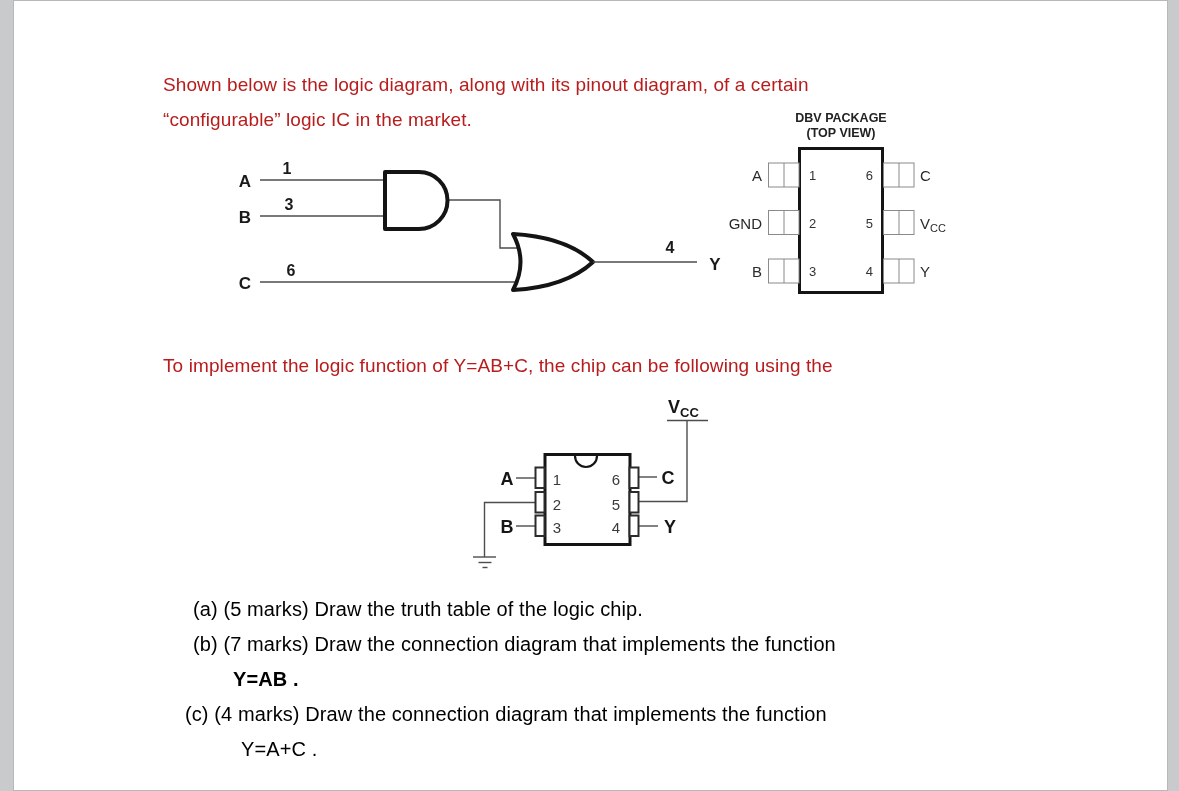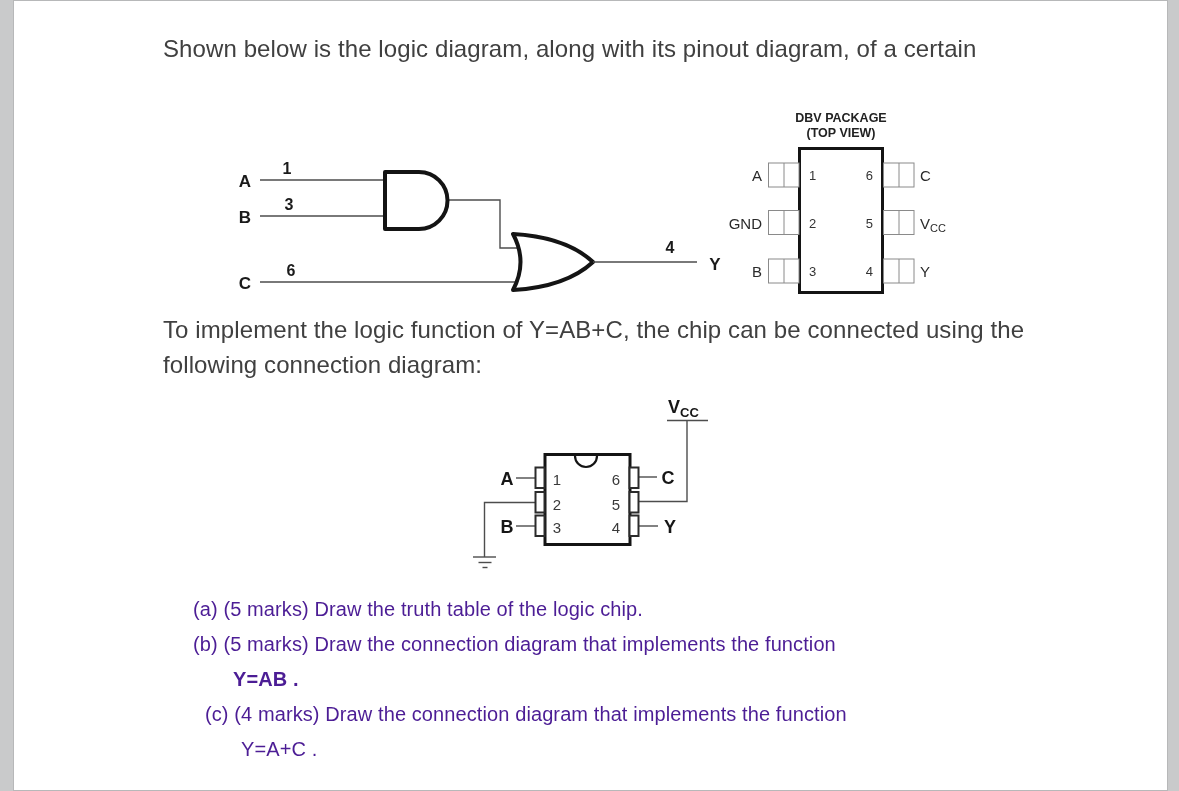--- a/index.html
+++ b/index.html
@@ -1,20 +1,20 @@
 <!DOCTYPE html>
 <html><head>
 <meta charset="utf-8">
 <style>
   html,body{margin:0;padding:0;}
   .stage{position:relative;width:1179px;height:791px;background:#c9cacb;font-family:"Liberation Sans",sans-serif;overflow:hidden;}
   .side-strip{position:absolute;top:8px;bottom:0;width:13px;background:#c9cacb;}
   .page{position:absolute;left:13px;top:0;width:1155px;height:791px;background:#ffffff;box-shadow:0 0 0 1px #b7b8b9 inset;}
-  .para{position:absolute;color:#404040;font-size:24px;line-height:35px;letter-spacing:.1px;}
-  .q-line{position:absolute;color:#4c1d95;font-size:20px;line-height:35px;letter-spacing:.1px;white-space:nowrap;}
+  .para{position:absolute;color:#b91c1c;font-size:19px;line-height:35px;letter-spacing:.1px;margin-top:36px;}
+  .q-line{position:absolute;color:#000000;font-size:20px;line-height:35px;letter-spacing:.1px;white-space:nowrap;}
   svg{position:absolute;overflow:visible;}
   svg text{font-family:"Liberation Sans",sans-serif;}
   
   .g-lbl{font-size:17px;font-weight:bold;fill:#1a1a1a;}
   .g-pin{font-size:16px;font-weight:bold;fill:#1a1a1a;}
   .wire{stroke:#4d4d4d;stroke-width:1.4;fill:none;}
   .gate{stroke:#141414;stroke-width:4;fill:#ffffff;stroke-linejoin:round;}
   
   .p-title{font-size:12.5px;font-weight:bold;fill:#222;}
   .p-lbl{font-size:15px;fill:#2a2a2a;}
@@ -32,20 +32,21 @@
   .notch{stroke:#141414;stroke-width:2.2;fill:none;}
 </style>
 </head>
 <body>
 
 <div class="stage">
   <div class="page">
 
     <div class="para" style="left:150px;top:31px;">
       <div>Shown below is the logic diagram, along with its pinout diagram, of a certain</div>
+      <div>“configurable” logic IC in the market.</div>
     </div>
 
     <svg style="left:217px;top:140px;" width="510" height="165" viewBox="230 140 510 165">
 
       <line class="wire" x1="260" y1="180" x2="385" y2="180"></line>
       <line class="wire" x1="260" y1="216" x2="385" y2="216"></line>
       <line class="wire" x1="260" y1="282" x2="517" y2="282"></line>
 
       <path class="wire" d="M 446 200 H 500 V 248 H 517"></path>
 
@@ -97,22 +98,21 @@
 
       <text class="p-lbl" x="762" y="181" text-anchor="end">A</text>
       <text class="p-lbl" x="762" y="228.5" text-anchor="end">GND</text>
       <text class="p-lbl" x="762" y="277" text-anchor="end">B</text>
       <text class="p-lbl" x="920" y="181">C</text>
       <text class="p-lbl" x="920" y="228.5"><tspan>V</tspan><tspan class="p-sub" dy="3">CC</tspan></text>
       <text class="p-lbl" x="920" y="277">Y</text>
     </svg>
 
     <div class="para" style="left:150px;top:312px;">
-      <div>To implement the logic function of Y=AB+C, the chip can be connected using the</div>
-      <div>following connection diagram:</div>
+      <div>To implement the logic function of Y=AB+C, the chip can be following using the</div>
     </div>
 
     <svg style="left:427px;top:390px;" width="300" height="190" viewBox="440 390 300 190">
 
       <line class="wire" x1="667" y1="420.5" x2="708" y2="420.5"></line>
       <path class="wire" d="M 687 420.5 V 501.5 H 638"></path>
       <line class="wire" x1="516" y1="478" x2="536" y2="478"></line>
       <line class="wire" x1="516" y1="526" x2="536" y2="526"></line>
       <path class="wire" d="M 536 502.5 H 484.5 V 557"></path>
       <line class="wire" x1="638" y1="477" x2="657" y2="477"></line>
@@ -145,22 +145,22 @@
 
       <text class="c-lbl" x="507" y="485" text-anchor="middle">A</text>
       <text class="c-lbl" x="507" y="533" text-anchor="middle">B</text>
       <text class="c-lbl" x="668" y="484" text-anchor="middle">C</text>
       <text class="c-lbl" x="670" y="533" text-anchor="middle">Y</text>
       <text class="c-vcc" x="668" y="413"><tspan>V</tspan><tspan class="c-vccsub" dy="3.5">CC</tspan></text>
     </svg>
 
     <div>
       <div class="q-line" style="left:180px;top:592px;">(a) (5 marks) Draw the truth table of the logic chip.</div>
-      <div class="q-line" style="left:180px;top:627px;">(b) (5 marks) Draw the connection diagram that implements the function</div>
+      <div class="q-line" style="left:180px;top:627px;">(b) (7 marks) Draw the connection diagram that implements the function</div>
       <div class="q-line" style="left:220px;top:662px;font-weight:bold;">Y=AB .</div>
-      <div class="q-line" style="left:192px;top:697px;">(c) (4 marks) Draw the connection diagram that implements the function</div>
+      <div class="q-line" style="left:172px;top:697px;">(c) (4 marks) Draw the connection diagram that implements the function</div>
       <div class="q-line" style="left:228px;top:732px;">Y=A+C .</div>
     </div>
 
   </div>
   <div class="side-strip" style="left:0;"></div>
   <div class="side-strip" style="right:0;width:11px;"></div>
 </div>
 
 </body></html>

